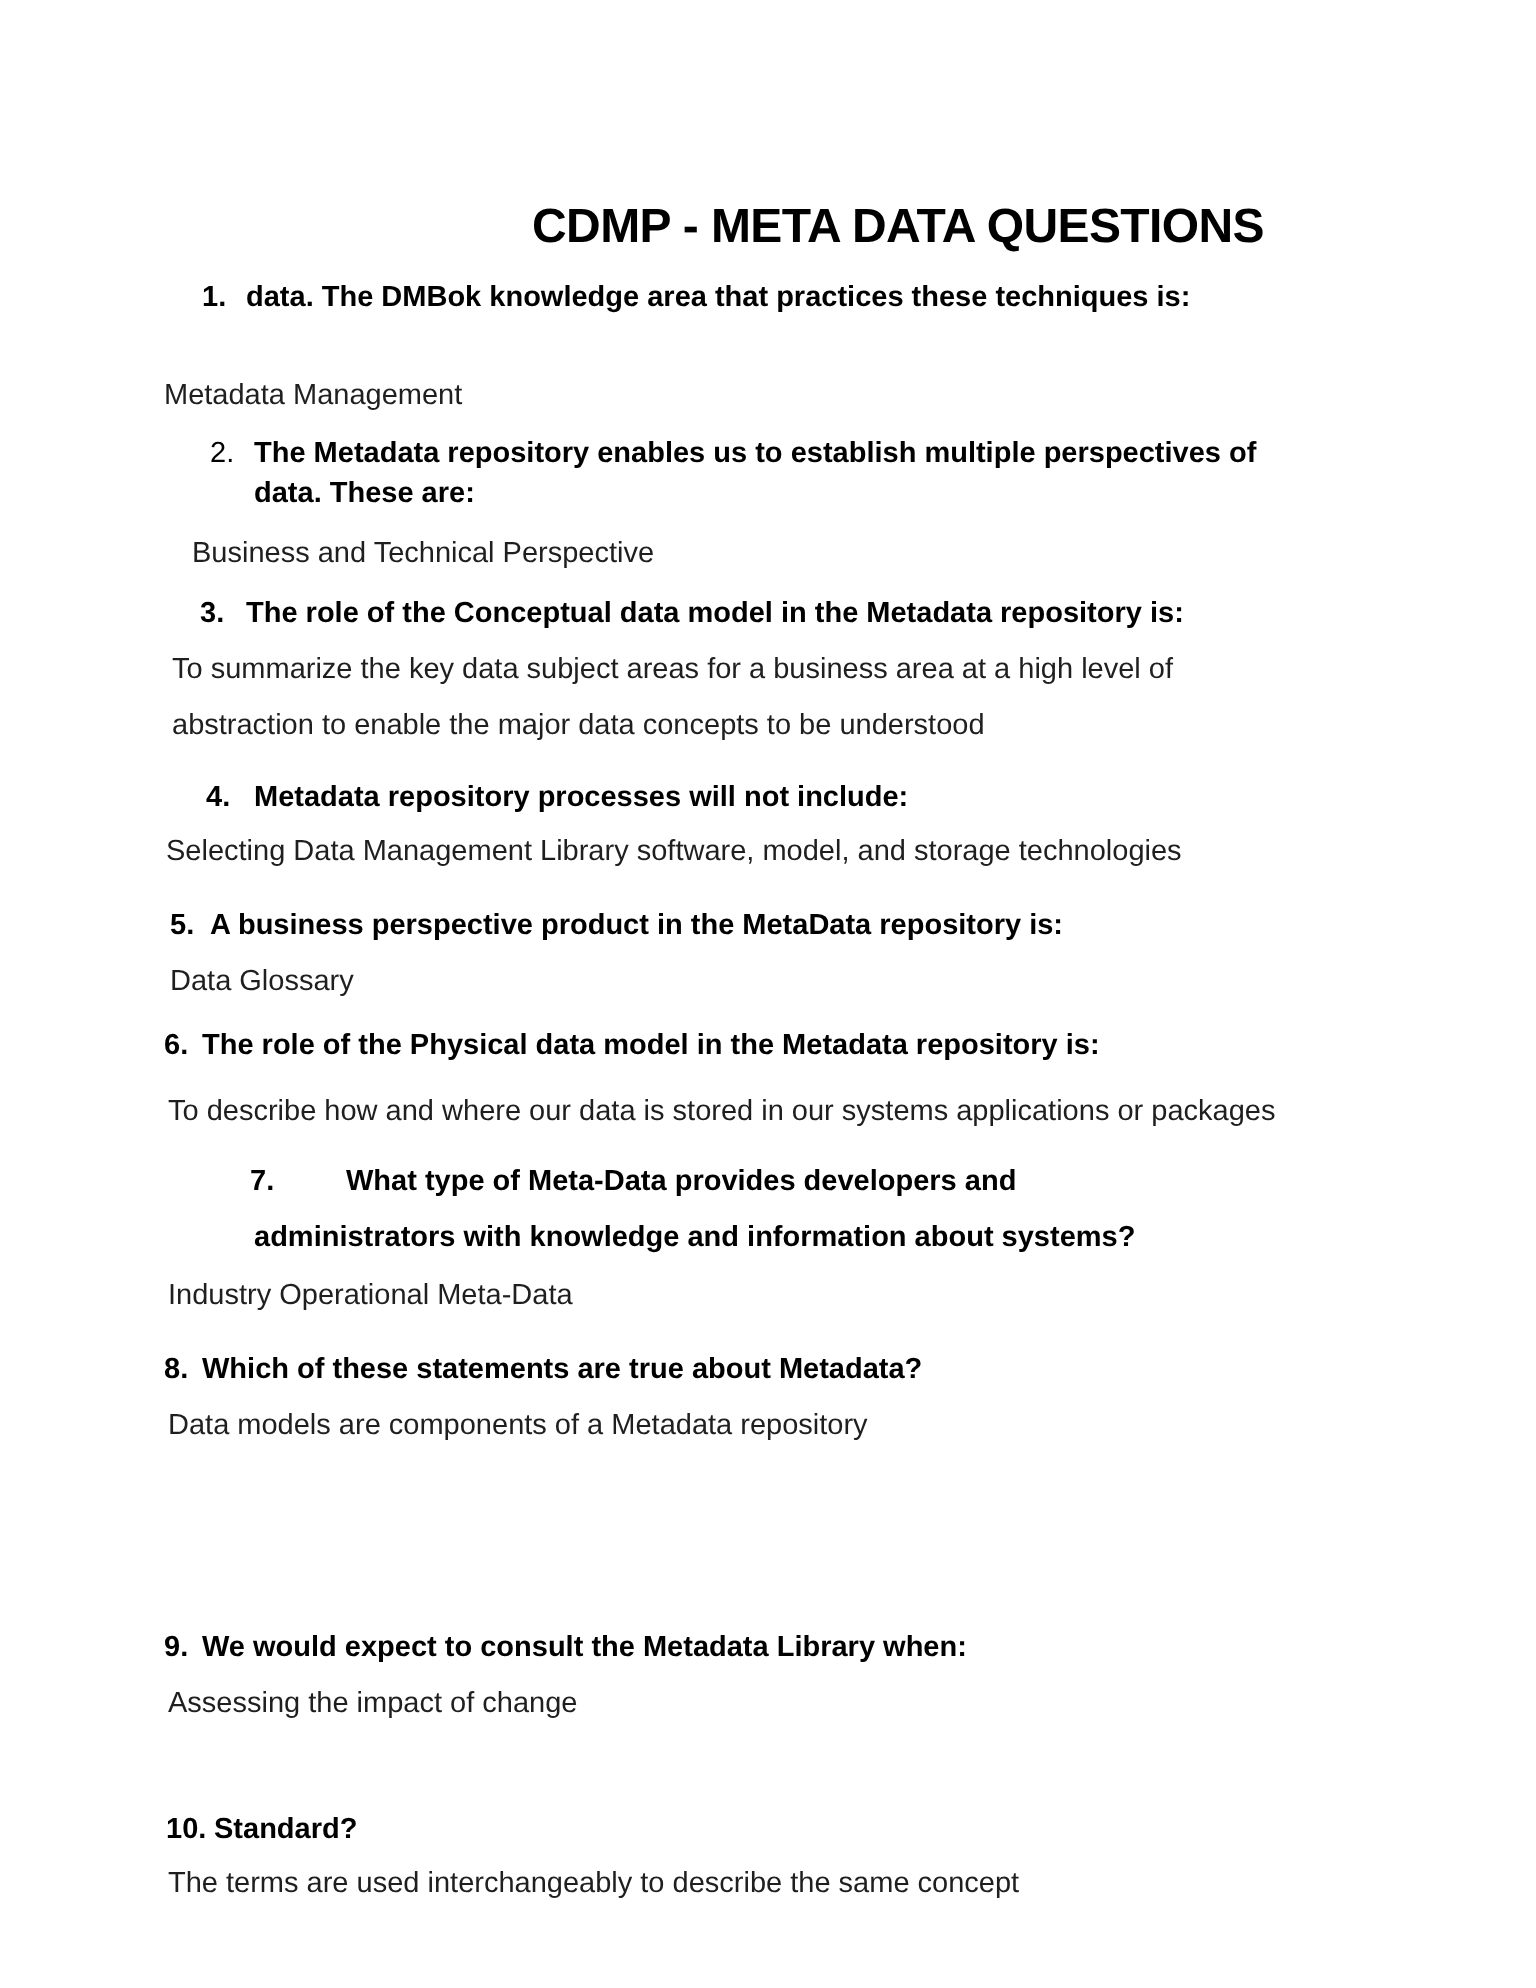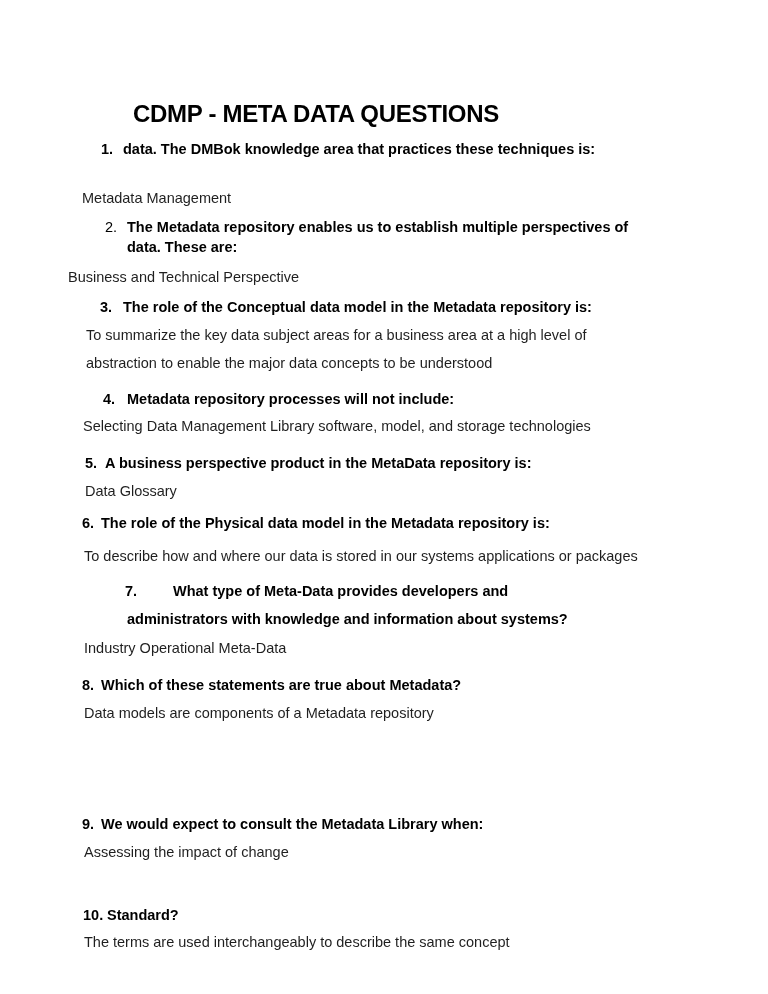--- a/index.html
+++ b/index.html
@@ -9,38 +9,38 @@
     height: 994px;
     background: #ffffff;
     overflow: hidden;
     font-family: "Liberation Sans", sans-serif;
   }
   .doc-title {
     position: absolute;
     top: 100px;
     left: 0;
     width: 632px;
-    text-align: center;
+    text-align: right;
     font-size: 24px;
     font-weight: bold;
     color: #000000;
     letter-spacing: -0.3px;
     line-height: 28px;
   }
   .block { position: absolute; white-space: nowrap; font-size: 14.5px; }
   .question { font-weight: bold; color: #000000; line-height: 20px; }
   .answer   { font-weight: normal; color: #1f1f1f; line-height: 20px; }
   .num { position: absolute; top: 0; }
   .num-regular { font-weight: normal; }
 
   
   #b-q1  { left: 123px; top: 139px; } #b-q1 .num  { left: -22px; }
   #b-a1  { left: 82px;  top: 188px; }
   #b-q2  { left: 127px; top: 217px; } #b-q2 .num  { left: -22px; }
-  #b-a2  { left: 68px;  top: 267px; }
+  #b-a2  { left: 96px;  top: 267px; }
   #b-q3  { left: 123px; top: 297px; } #b-q3 .num  { left: -23px; }
   #b-a3  { left: 86px;  top: 321px; line-height: 28px; }
   #b-q4  { left: 127px; top: 389px; } #b-q4 .num  { left: -24px; }
   #b-a4  { left: 83px;  top: 416px; }
   #b-q5  { left: 105px; top: 453px; } #b-q5 .num  { left: -20px; }
   #b-a5  { left: 85px;  top: 481px; }
   #b-q6  { left: 101px; top: 513px; } #b-q6 .num  { left: -19px; }
   #b-a6  { left: 84px;  top: 546px; }
   #b-q7  { left: 127px; top: 577px; line-height: 28px; }
   #b-q7 .num { left: -2px; } #b-q7 .line0 { margin-left: 46px; }

